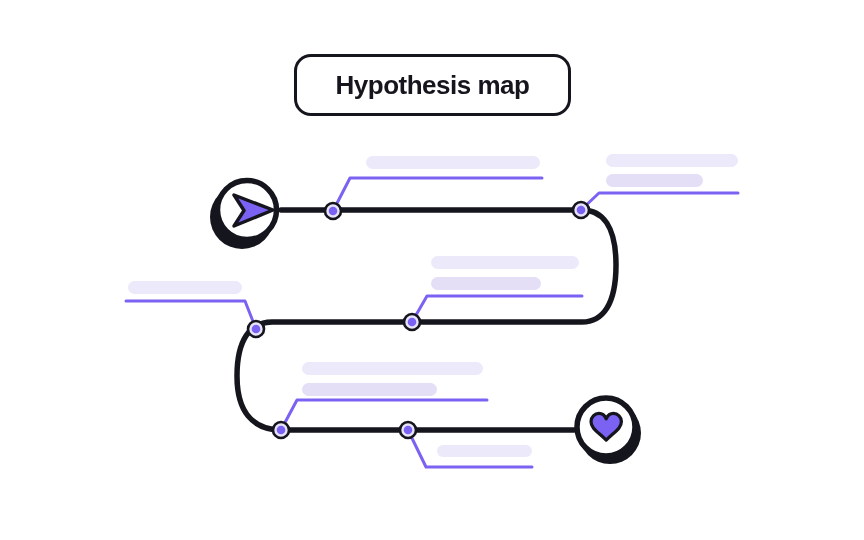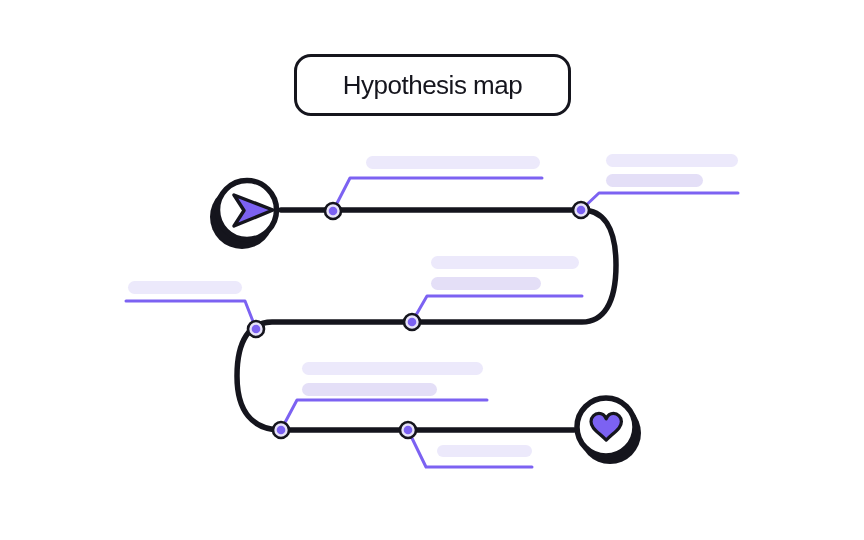--- a/index.html
+++ b/index.html
@@ -19,21 +19,21 @@
   .stage{position:relative;width:864px;height:540px;}
   .title-box{
     position:absolute;left:294px;top:54px;width:277px;height:62px;
     box-sizing:border-box;
     background:#fff;
     border:3px solid var(--ink);
     border-radius:17px;
     display:flex;align-items:center;justify-content:center;
   }
   .title-box span{
-    font-size:26px;font-weight:normal;color:var(--ink);letter-spacing:-0.5px;
+    font-size:26px;font-weight:bold;color:var(--ink);letter-spacing:-0.5px;
   }
   svg.map{position:absolute;left:0;top:0;}
   .bar-light{fill:var(--bar-light);}
   .bar-dark{fill:var(--bar-dark);}
   .callout{fill:none;stroke:var(--accent);stroke-width:3;stroke-linecap:round;stroke-linejoin:round;}
   .route{fill:none;stroke:var(--ink);stroke-width:5.5;stroke-linecap:round;}
   .wp-outer{fill:var(--waypoint-fill);stroke:var(--ink);stroke-width:2.6;}
   .wp-inner{fill:var(--accent);}
   .node-shadow{fill:var(--ink);}
   .node-circle{fill:#fff;stroke:var(--ink);stroke-width:5.5;}

